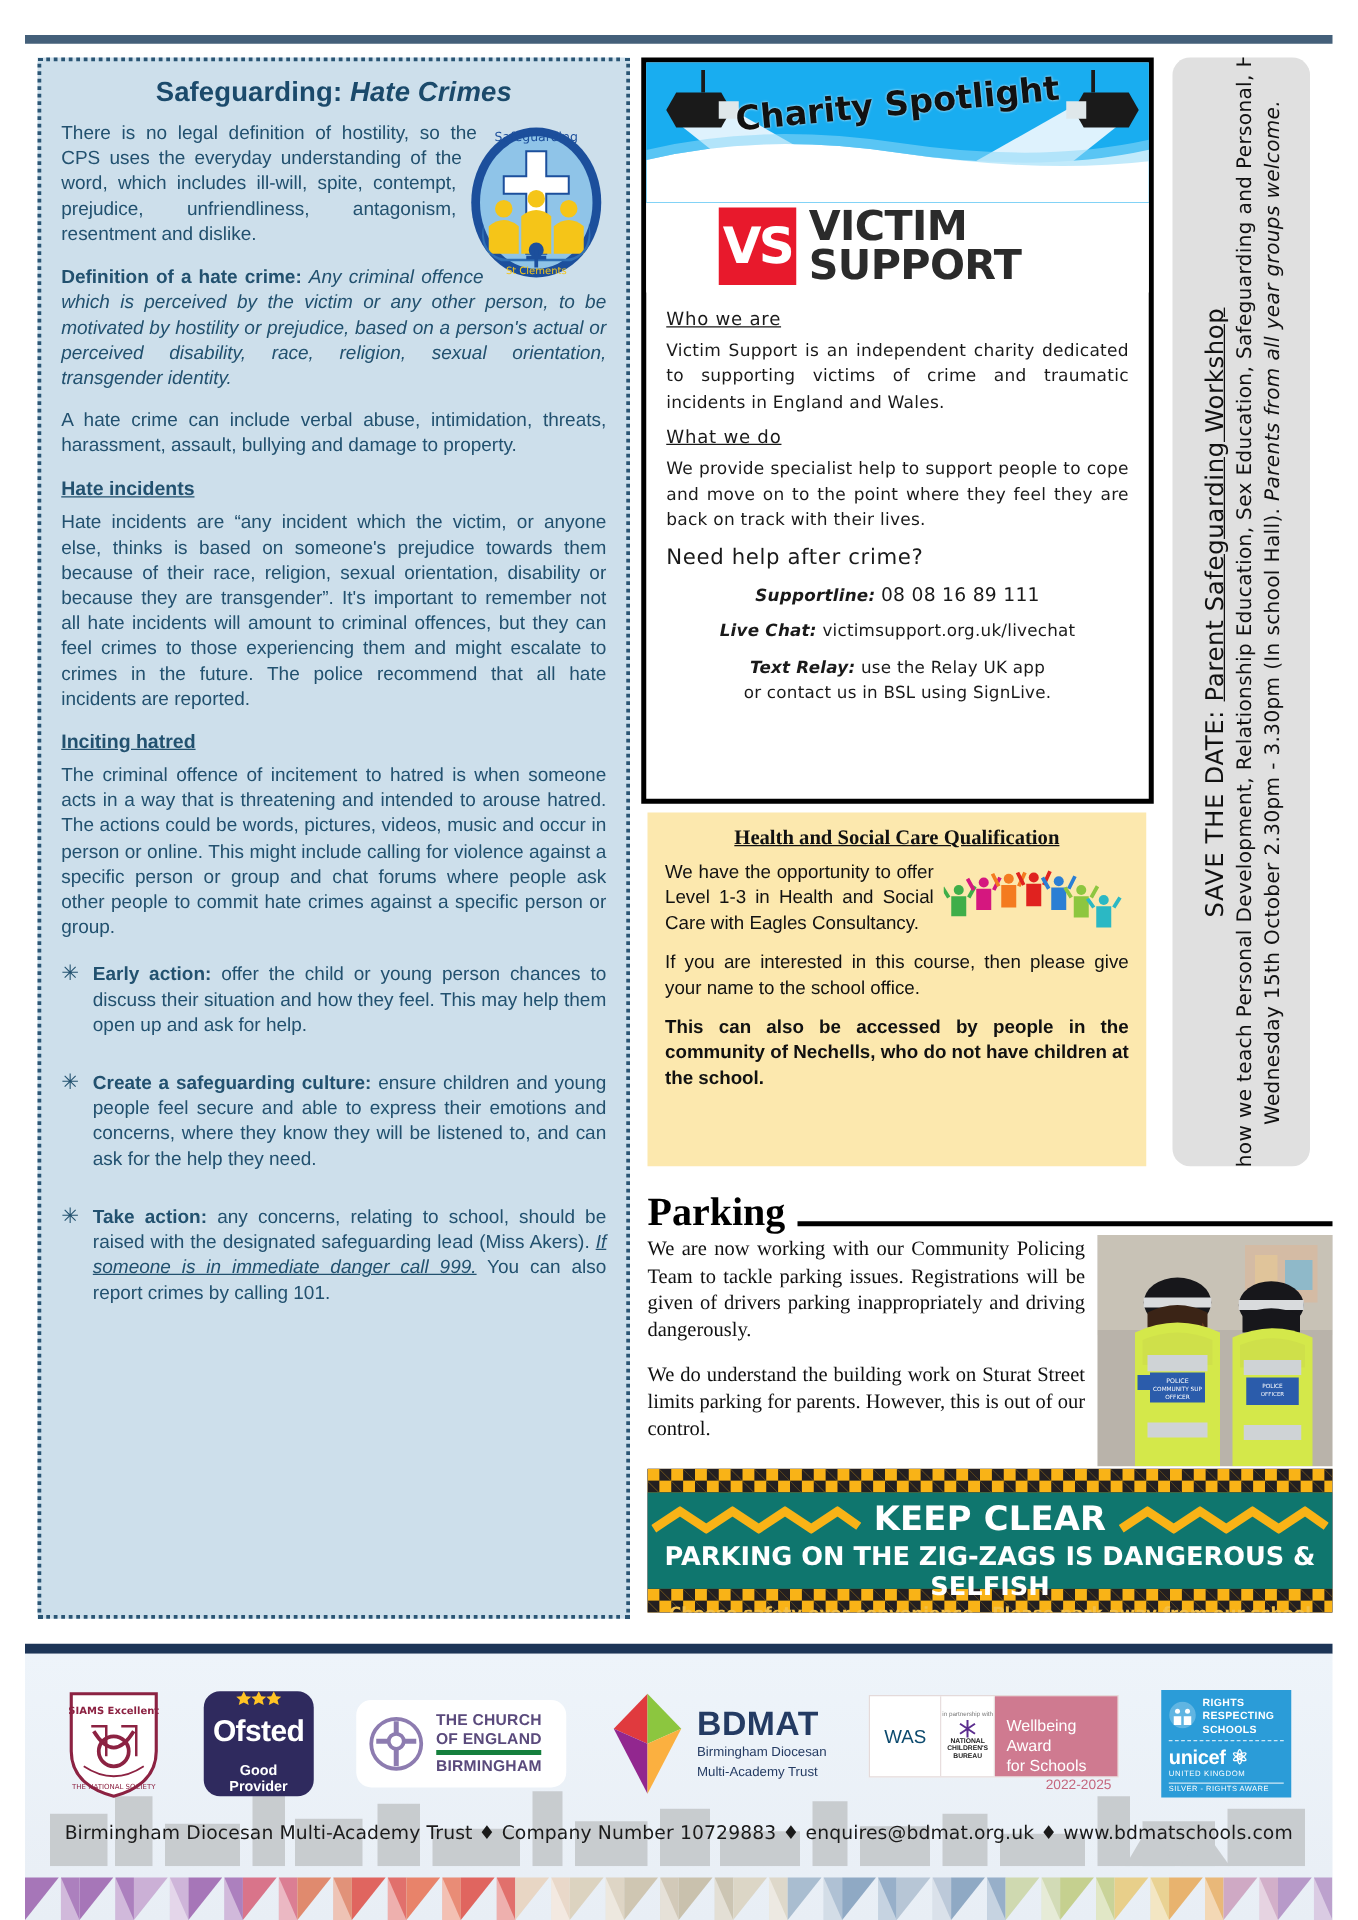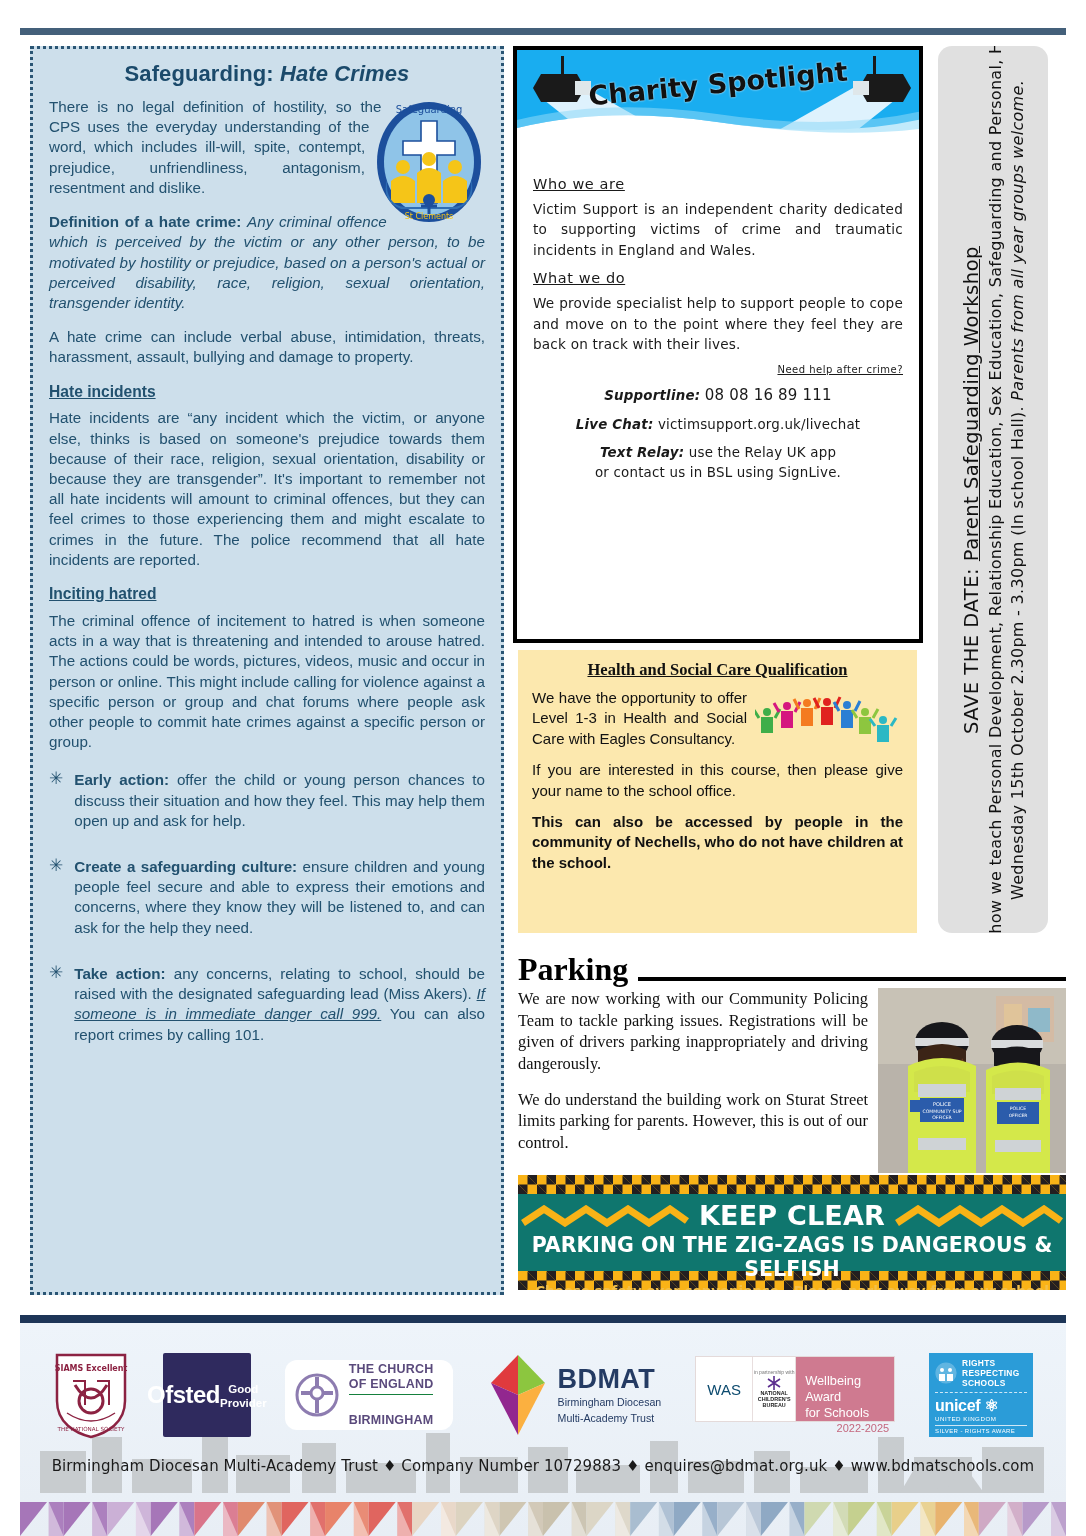--- a/index.html
+++ b/index.html
@@ -68,21 +68,21 @@
     width: 62px; height: 62px; background: #e8192c; color: #fff;
     font-size: 40px; font-weight: bold; line-height: 62px; text-align: center;
     font-family: "DejaVu Sans", sans-serif; letter-spacing: -2px;
   }
   .vs-name { font-size: 33px; font-weight: bold; line-height: .93; color: #2b2b2b;
              font-family: "DejaVu Sans", sans-serif; letter-spacing: -.5px; }
 
   .ch-body { padding: 6px 16px 8px 16px; font-family: "DejaVu Sans", sans-serif; color: #1a1a1a; }
   .ch-h { font-size: 14.5px; text-decoration: underline; margin: 8px 0 7px 0; letter-spacing: .6px; }
   .ch-p { font-size: 13.6px; line-height: 1.5; text-align: justify; letter-spacing: .2px; margin-bottom: 10px; }
-  .ch-center-h { text-align: right; font-size: 10px; text-decoration: underline; margin: 10px 0 9px; letter-spacing:.5px; }
+  .ch-center-h { text-align: left; font-size: 17px; margin: 10px 0 9px; letter-spacing:.5px; }
   .ch-c { text-align: center; font-size: 13.4px; line-height: 1.5; letter-spacing: .2px; margin-bottom: 8px; }
   .ch-c b { font-style: italic; font-weight: bold; }
   .ch-c .num { font-size: 15px; }
 
   
   .hsc {
     position: absolute; left: 518px; top: 650px; width: 399px; height: 283px;
     background: #fce8ae; padding: 10px 14px;
   }
   .hsc-title { text-align:center; font-weight:bold; font-size:16.5px; text-decoration: underline; color:#111; margin-bottom: 8px; font-family: Liberation Serif, serif; }
@@ -159,28 +159,28 @@
     overflow: hidden;
   }
   .skyline { position: absolute; left: 0; bottom: 43px; width: 1046px; height: 86px; opacity: .85; }
   .logos {
     position: absolute; left: 0; top: 22px; width: 1046px; height: 100px;
     display: flex; align-items: center; justify-content: space-around; padding: 0 16px;
   }
   .logo { display:flex; align-items:center; justify-content:center; }
 
   .siams { width: 76px; height: 88px; }
-  .ofsted { width: 88px; height: 84px; background:#2f2a5e; border-radius: 2px;
-            display:flex; flex-direction:row; align-items:center; justify-content:center; color:#fff; }
+  .ofsted { width: 88px; height: 84px; background:#2f2a5e; border-radius: 13px;
+            display:flex; flex-direction:column; align-items:center; justify-content:space-between; color:#fff; }
   .ofsted .o1 { font-size: 24px; font-weight: bold; letter-spacing:-.5px; }
   .ofsted .o2 { font-size: 11.5px; font-weight: bold; line-height: 1.15; margin-top: 3px; text-align:center; }
   .coe { width: 168px; height: 70px; background:#fff; border-radius: 12px;
          display:flex; align-items:center; gap:8px; padding: 0 8px; }
   .coe-txt { font-size: 12.5px; font-weight: bold; color:#5a4a7c; line-height:1.18; letter-spacing:.2px; }
-  .coe-txt .br { border-top: 1px solid #15803d; padding-top: 18px; margin-top: 2px; }
+  .coe-txt .br { border-top: 4px solid #15803d; padding-top: 2px; margin-top: 2px; }
   .bdmat { display:flex; align-items:center; gap: 9px; }
   .bdmat-txt .bt { font-size: 27px; font-weight: bold; color:#243b63; letter-spacing: .4px; line-height:1; }
   .bdmat-txt .bs { font-size: 10.6px; color:#243b63; line-height: 1.22; margin-top: 3px; }
   .was { width: 200px; height: 66px; background:#fff; display:flex; align-items:stretch; border:1px solid #e4dada; }
   .was .w1 { width: 56px; display:flex; align-items:center; justify-content:center; font-size: 15px; font-weight:normal; color:#0c4a6e; }
   .was .w2 { width: 44px; border-left:1px solid #e8dede; border-right:1px solid #e8dede;
              display:flex; flex-direction:column; align-items:center; justify-content:center; }
   .was .w2 .p1 { font-size: 5px; color:#777; }
   .was .w2 .p2 { font-size: 5.4px; font-weight:bold; color:#222; text-align:center; line-height:1.1; }
   .was .w3 { flex:1; background:#cf7a90; color:#fff; display:flex; flex-direction:column; justify-content:flex-end; padding-left: 9px; }
@@ -289,20 +289,27 @@
           <rect x="356" y="6" width="3" height="18"></rect>
           <path d="M350 24h36l8 14-8 14h-36l-8-14z"></path>
           <rect x="336" y="31" width="16" height="14" fill="#dfe7ea"></rect>
         </g>
         <path d="M0 78 Q90 56 200 72 Q320 90 410 68 L410 112 L0 112Z" fill="#ffffff"></path>
         <path d="M0 70 Q90 48 200 64 Q320 82 410 60 L410 78 Q320 90 200 72 Q90 56 0 78Z" fill="#8ed8f8" opacity=".55"></path>
       </svg>
       <div class="spot-title">Charity Spotlight</div>
     </div>
 
+    <div class="vs-row">
+      <div class="vs-mark">VS</div>
+      <div class="vs-name">
+        <div>VICTIM</div>
+        <div>SUPPORT</div>
+      </div>
+    </div>
 
     <div class="ch-body">
       <div class="ch-h">Who we are</div>
       <div class="ch-p">Victim Support is an independent charity dedicated to supporting victims of crime and traumatic incidents in England and Wales.</div>
 
       <div class="ch-h">What we do</div>
       <div class="ch-p">We provide specialist help to support people to cope and move on to the point where they feel they are back on track with their lives.</div>
 
       <div class="ch-center-h">Need help after crime?</div>
 

